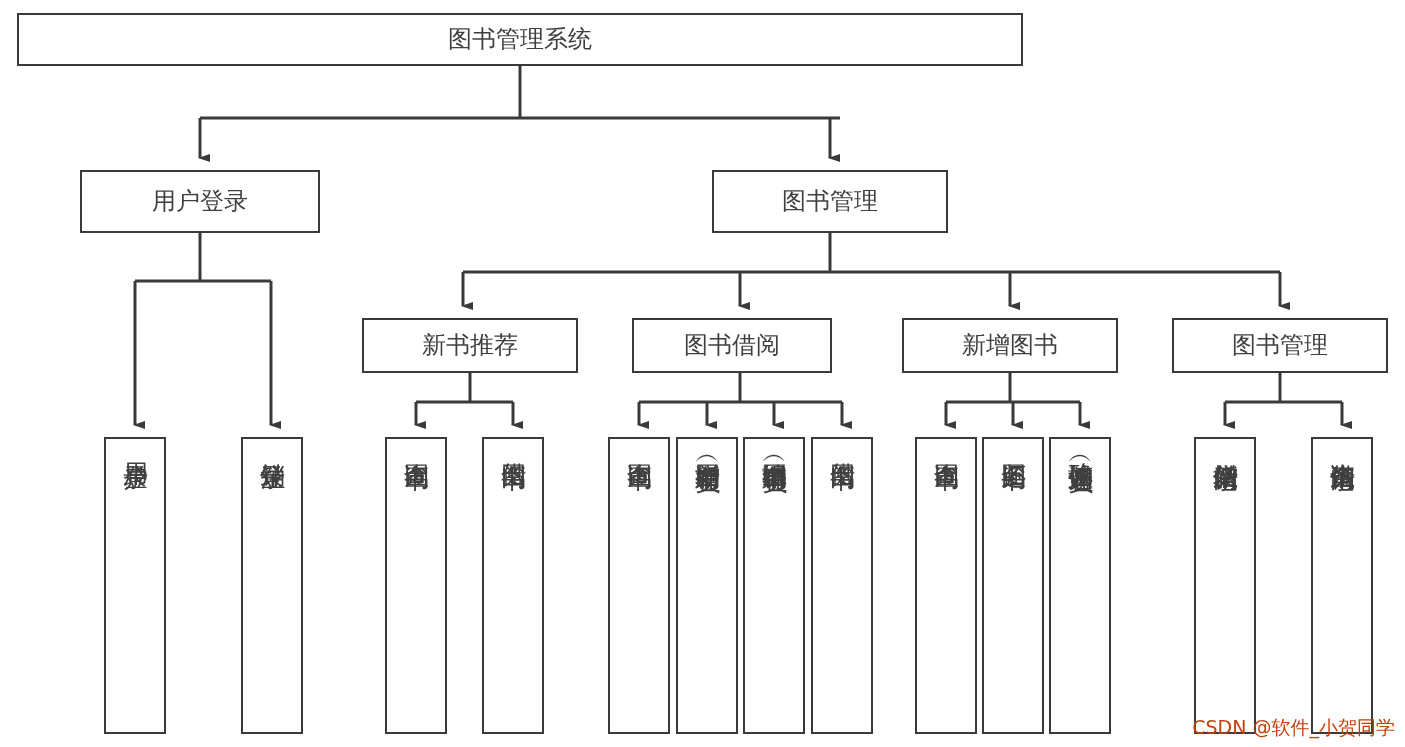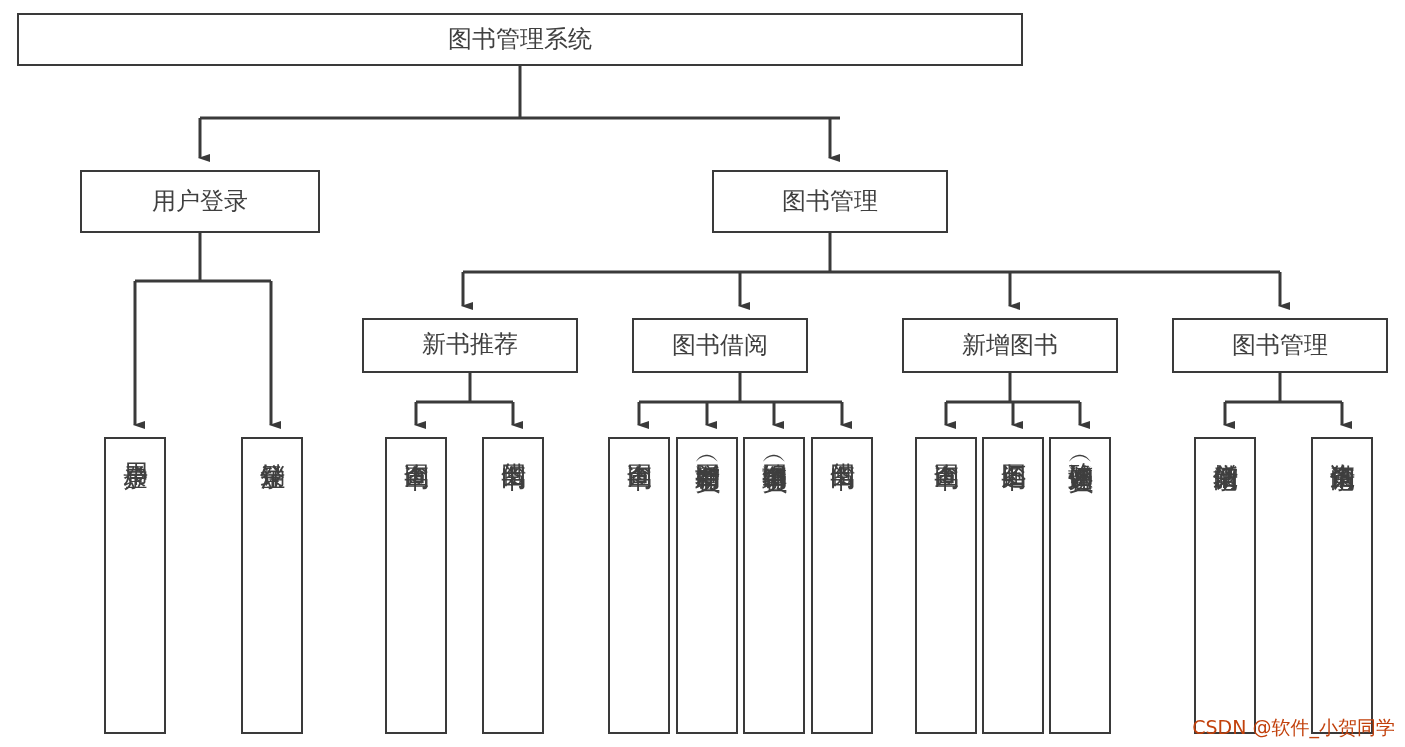--- a/index.html
+++ b/index.html
@@ -126,24 +126,24 @@
     <span class="lbl">图书管理系统</span>
   </div>
 
   <div class="node" style="left:80px; top:170px; width:240px; height:63px;">
     <span class="lbl">用户登录</span>
   </div>
   <div class="node" style="left:712px; top:170px; width:236px; height:63px;">
     <span class="lbl">图书管理</span>
   </div>
 
-  <div class="node" style="left:362px; top:318px; width:216px; height:55px;font-family:Liberation Mono, monospace;">
+  <div class="node" style="left:362px; top:318px; width:216px; height:55px;">
     <span class="lbl">新书推荐</span>
   </div>
-  <div class="node" style="left:632px; top:318px; width:176px; height:55px;">
+  <div class="node" style="left:632px; top:318px; width:200px; height:55px;">
     <span class="lbl">图书借阅</span>
   </div>
   <div class="node" style="left:902px; top:318px; width:216px; height:55px;">
     <span class="lbl">新增图书</span>
   </div>
   <div class="node" style="left:1172px; top:318px; width:216px; height:55px;">
     <span class="lbl">图书管理</span>
   </div>
 
   <div class="node vert" style="left:104px; top:437px; width:62px; height:297px;">

